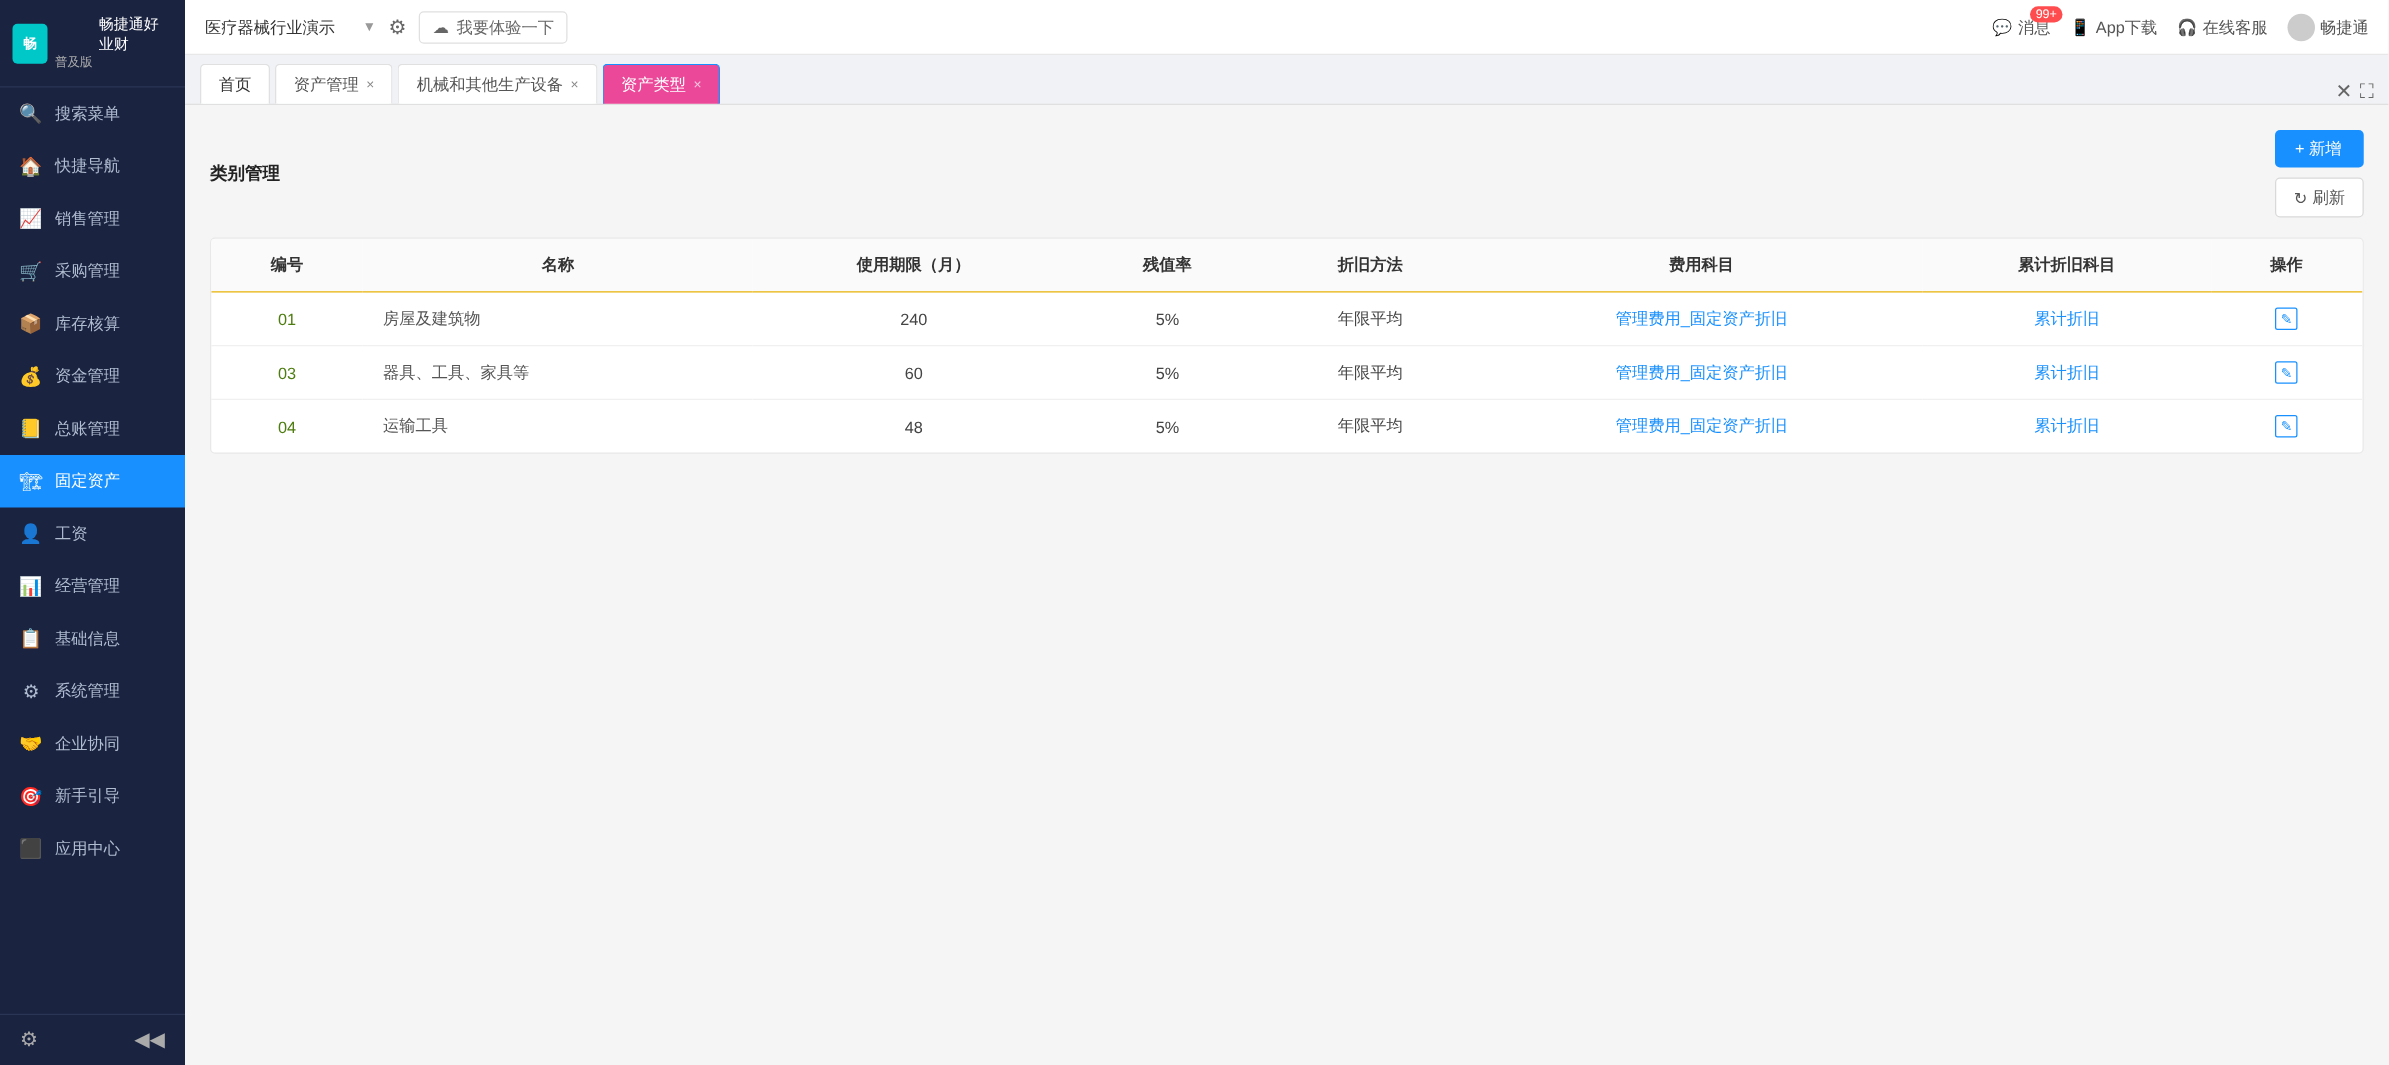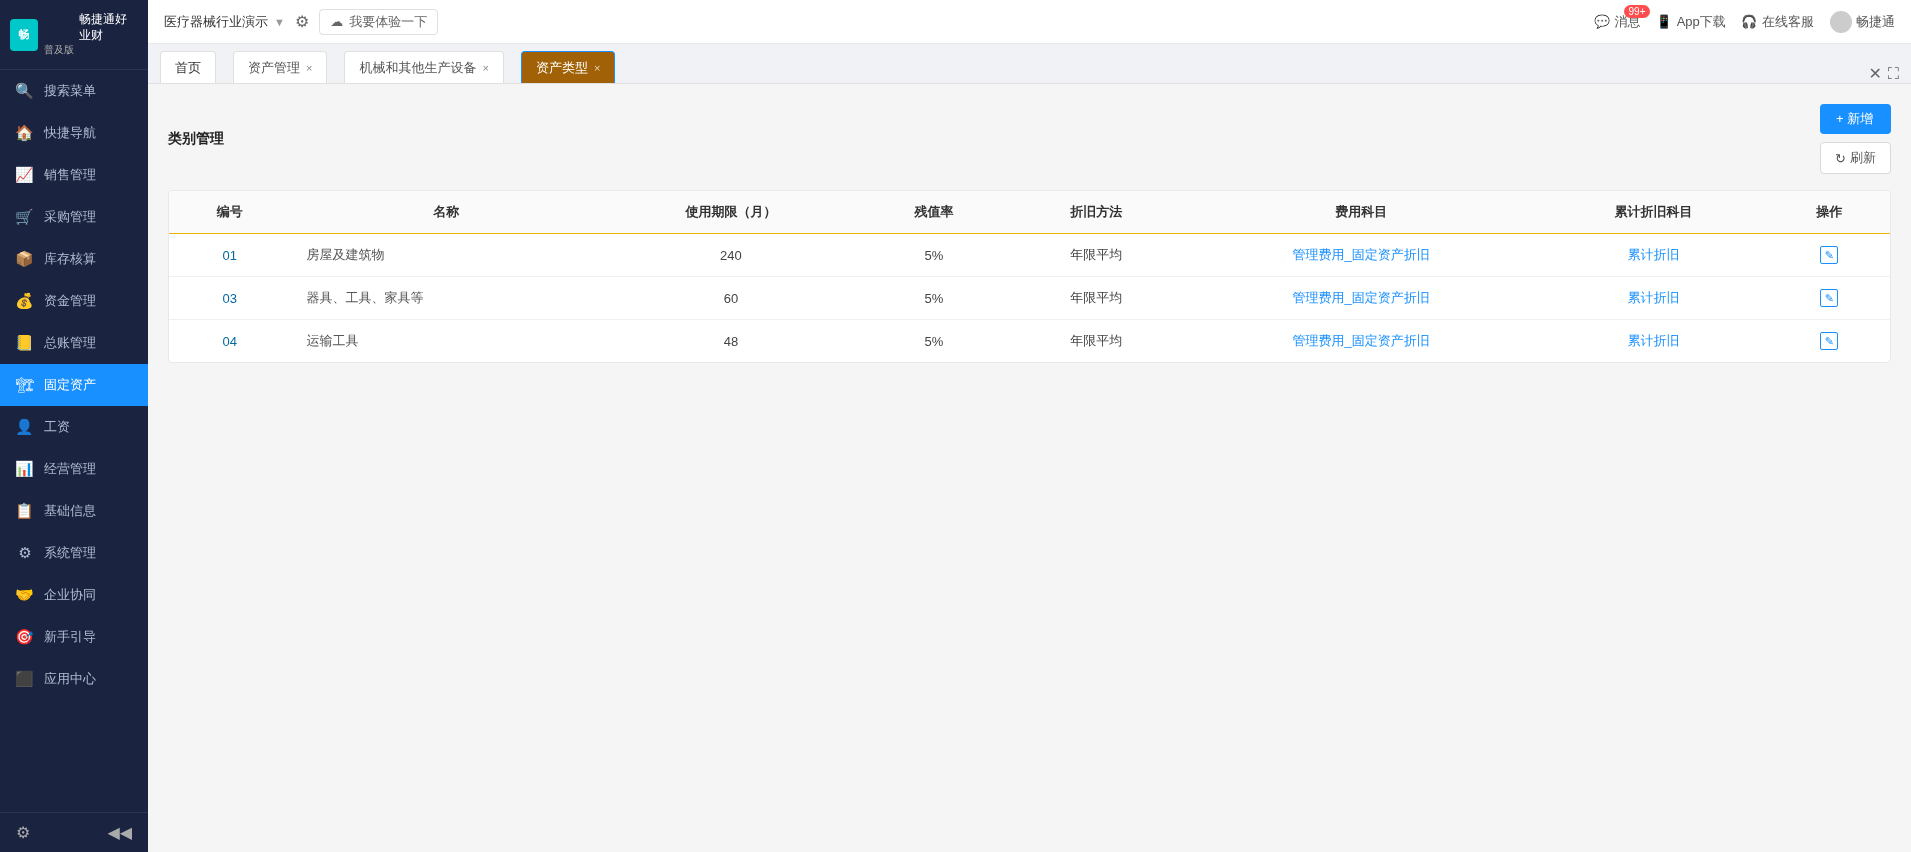--- a/index.html
+++ b/index.html
@@ -75,21 +75,21 @@
       display: flex;
       align-items: center;
       padding: 0 16px;
       gap: 12px;
       justify-content: space-between;
     }
     .topbar-left {
       display: flex; align-items: center; gap: 10px;
     }
     .topbar-company {
-      display: flex; align-items: center; gap: 6px;
+      display: flex; align-items: center; gap: 22px;
       color: #333; font-size: 13px; cursor: pointer;
     }
     .topbar-company .arrow { color: #999; font-size: 11px; }
     .topbar-settings { color: #666; cursor: pointer; font-size: 16px; }
     .topbar-experience {
       display: flex; align-items: center; gap: 6px;
       color: #666; font-size: 13px; cursor: pointer;
       border: 1px solid #e0e0e0; border-radius: 4px; padding: 3px 10px;
     }
     .topbar-right {
@@ -122,28 +122,28 @@
       border-bottom: 1px solid #e0e0e0;
     }
     .tab {
       height: 32px;
       padding: 0 14px;
       display: flex; align-items: center;
       background: white;
       border: 1px solid #e0e0e0;
       border-bottom: none;
       border-radius: 4px 4px 0 0;
-      margin-right: 17px;
+      margin-right: 4px;
       cursor: pointer;
       font-size: 13px;
       color: #555;
       gap: 6px;
     }
     .tab.active {
-      background: #a16207;
+      background: #ec4899;
       color: white;
       border-color: #1890ff;
     }
     .tab .close-btn { font-size: 11px; color: inherit; opacity: 0.7; cursor: pointer; }
     .tab.home { color: #333; }
     .tabbar-actions {
       margin-left: auto;
       display: flex; align-items: center; gap: 6px;
     }
     .tabbar-action { color: #666; cursor: pointer; font-size: 16px; }
@@ -200,21 +200,21 @@
     }
     td {
       padding: 12px 16px;
       text-align: center;
       color: #444;
       border-bottom: 1px solid #f0f0f0;
       font-size: 13px;
     }
     tbody tr:last-child td { border-bottom: none; }
 
-    td.code { color: #0369a1; cursor: pointer; }
+    td.code { color: #4d7c0f; cursor: pointer; }
     td.name { text-align: left; color: #555; }
     td.expense { color: #1890ff; cursor: pointer; }
     td.accum { color: #1890ff; cursor: pointer; }
 
     .edit-icon {
       width: 18px; height: 18px;
       border: 1px solid #1890ff;
       border-radius: 2px;
       display: inline-flex; align-items: center; justify-content: center;
       color: #1890ff; font-size: 11px; cursor: pointer;

